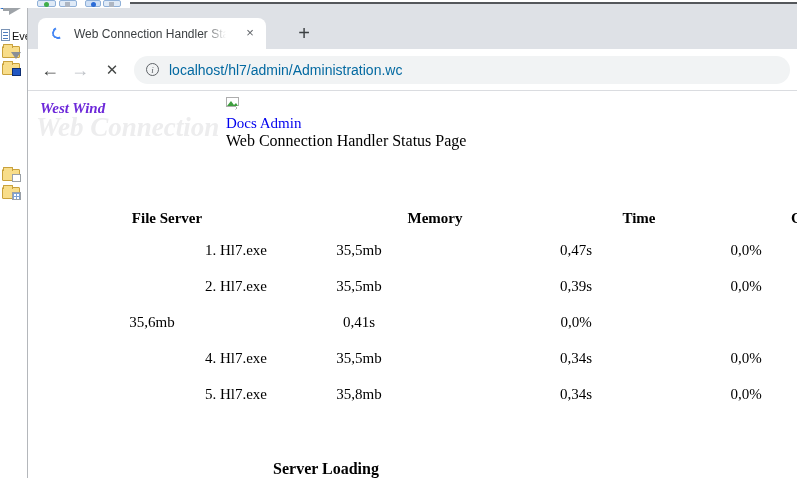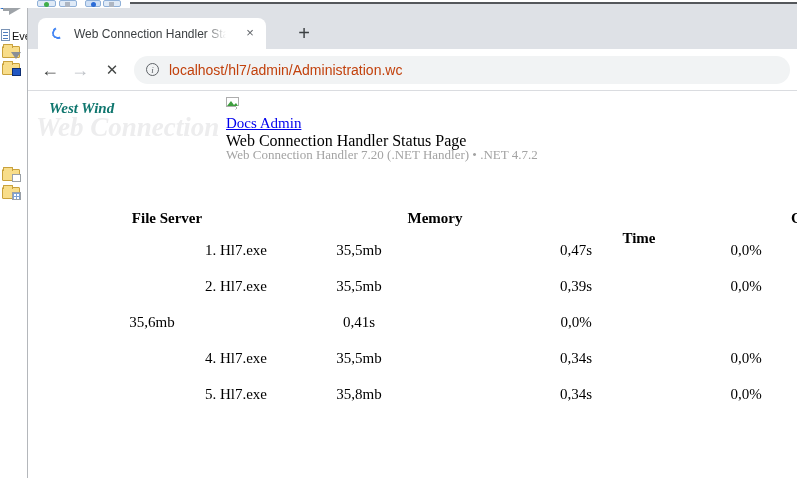--- a/index.html
+++ b/index.html
@@ -42,41 +42,41 @@
   .newtab { position:absolute; left:264px; top:17px; width:24px; height:24px; font-size:20px; color:#3c4043;
             text-align:center; line-height:24px; cursor:pointer; }
   .toolbar { position:absolute; left:0; top:45px; width:100%; height:42px; background:#fff; border-bottom:1px solid #dadce0; }
   .nav-ic { position:absolute; top:9px; width:24px; height:24px; font-size:18px; line-height:24px; text-align:center; cursor:pointer; }
   .ic-back { left:10px; color:#444746; }
   .ic-fwd  { left:40px; color:#bdc1c6; }
   .ic-stop { left:72px; color:#444746; font-size:15px; }
   .omnibox { position:absolute; left:106px; top:7px; width:656px; height:28px; background:#f1f3f4; border-radius:14px; cursor:text; }
   .info-ic { position:absolute; left:12px; top:7px; width:13px; height:13px; border:1.5px solid #5f6368; border-radius:50%;
              color:#5f6368; font-size:9px; line-height:13px; text-align:center; font-family:"Liberation Serif",serif; font-style:italic; }
-  .url { position:absolute; left:35px; top:6px; font-size:14px; color:#c2410c; white-space:nowrap; }
+  .url { position:absolute; left:35px; top:6px; font-size:14px; color:#0369a1; white-space:nowrap; }
 
   
   .content { position:absolute; left:1px; top:88px; width:769px; height:386px; background:#fff;
              font-family:"Liberation Serif", serif; color:#000; overflow:hidden; }
-  .brand { position:absolute; left:20px; top:8px; font-size:15px; font-weight:bold; font-style:italic; color:#0f766e; }
+  .brand { position:absolute; left:11px; top:8px; font-size:15px; font-weight:bold; font-style:italic; color:#6d28d9; }
   .watermark { position:absolute; left:7px; top:20px; font-size:27px; font-weight:bold; font-style:italic; color:#ededee; white-space:nowrap; }
   .broken-img { position:absolute; left:197px; top:5px; width:13px; height:13px; }
   .docs-link { position:absolute; left:197px; top:23px; font-size:15px; }
   .pg-title { position:absolute; left:197px; top:40px; font-size:16px; color:#000; white-space:nowrap; }
   .pg-sub { position:absolute; left:197px; top:55px; font-size:13px; color:#a3a3a3; white-space:nowrap; }
-  a.lnk, .lnk { color:#0000ee; text-decoration:underline; cursor:pointer; }
+  a.lnk, .lnk { color:#0000ee; cursor:pointer; }
   .lnk.visited { color:#551a8b; }
   .navrow { position:absolute; left:8px; top:88px; font-size:15.5px; white-space:nowrap; }
   .navrow .sep { color:#000; margin:0 7px; text-decoration:none; }
 
   .thead { position:absolute; left:0; top:118px; width:860px; height:16px; font-weight:bold; font-size:15px; }
   .th { position:absolute; text-align:center; }
   .th1 { left:38px;  width:200px; }
   .th2 { left:306px; width:200px; }
-  .th3 { left:510px; width:200px;margin-top:20px; }
+  .th3 { left:510px; width:200px; }
   .th4 { left:762px; width:40px; text-align:left; }
 
   .tbody { position:absolute; left:8px; top:140px; width:800px; }
   .trow { display:grid; grid-template-columns:230px 184px 250px 90px; height:36px; align-items:center; font-size:15px; }
   .td.c1 { text-align:right; }
   .td.c2, .td.c3, .td.c4 { text-align:center; }
 
   .statusrow { position:absolute; left:8px; top:325px; font-size:15.5px; }
   .mode { color:#1e7d1e; font-weight:bold; }
   .section-title { position:absolute; left:197px; top:368px; width:200px; text-align:center; font-weight:bold; font-size:16px; }
@@ -149,21 +149,20 @@
       <div class="brand">West Wind</div>
 
       <svg class="broken-img" viewBox="0 0 13 13">
         <rect x="0.5" y="0.5" width="12" height="9" fill="#fff" stroke="#adadad"></rect>
         <polygon points="1,9 5,4 8,8 10,6 12,9" fill="#3e9e3e"></polygon>
         <polygon points="9,9 13,9 13,13 11,11 9,13" fill="#fff"></polygon>
         <path d="M9 9 L11 11 L9.5 12.5" fill="none" stroke="#adadad" stroke-width="1"></path>
       </svg>
       <a class="lnk docs-link">Docs Admin</a>
       <div class="pg-title">Web Connection Handler Status Page</div>
-      <div class="pg-sub">Web Connection Handler 7.20 (.NET Handler) • .NET 4.7.2</div>
 
 
       <div class="thead">
         <span class="th th1">File Server</span>
         <span class="th th2">Memory</span>
         <span class="th th3">Time</span>
         <span class="th th4">C</span>
       </div>
 
       <div class="tbody">
@@ -197,15 +196,16 @@
 
           <div class="trow">
             <span class="td c1">5. Hl7.exe</span>
             <span class="td c2">35,8mb</span>
             <span class="td c3">0,34s</span>
             <span class="td c4">0,0%</span>
           </div>
         </div>
 
 
+      <div class="section-title">Server Loading</div>
     </div>
   </div>
 </div>
 
 </body></html>

